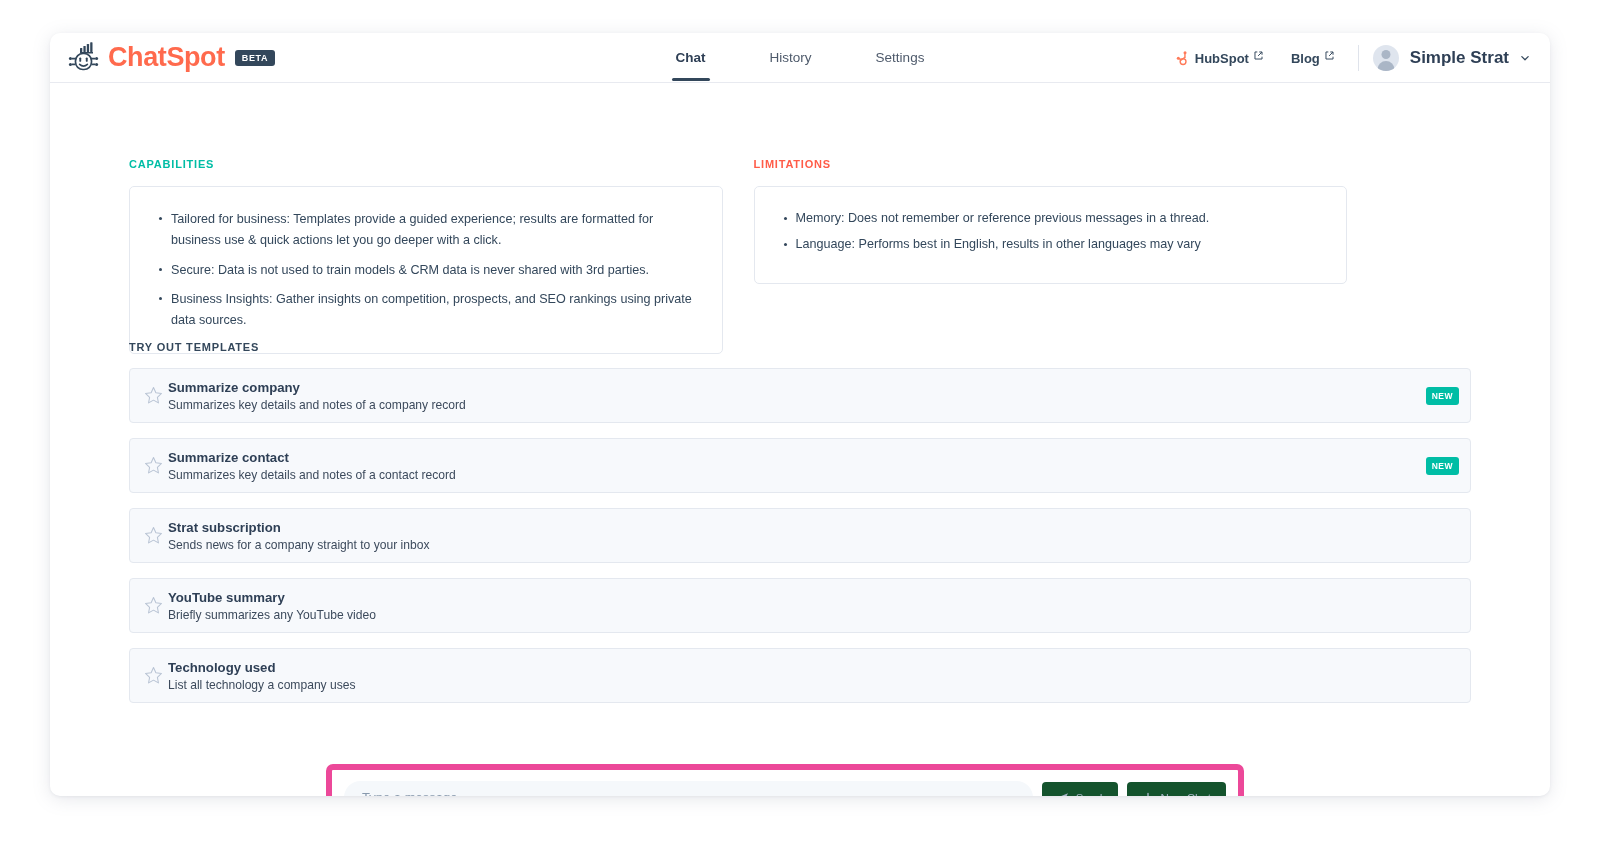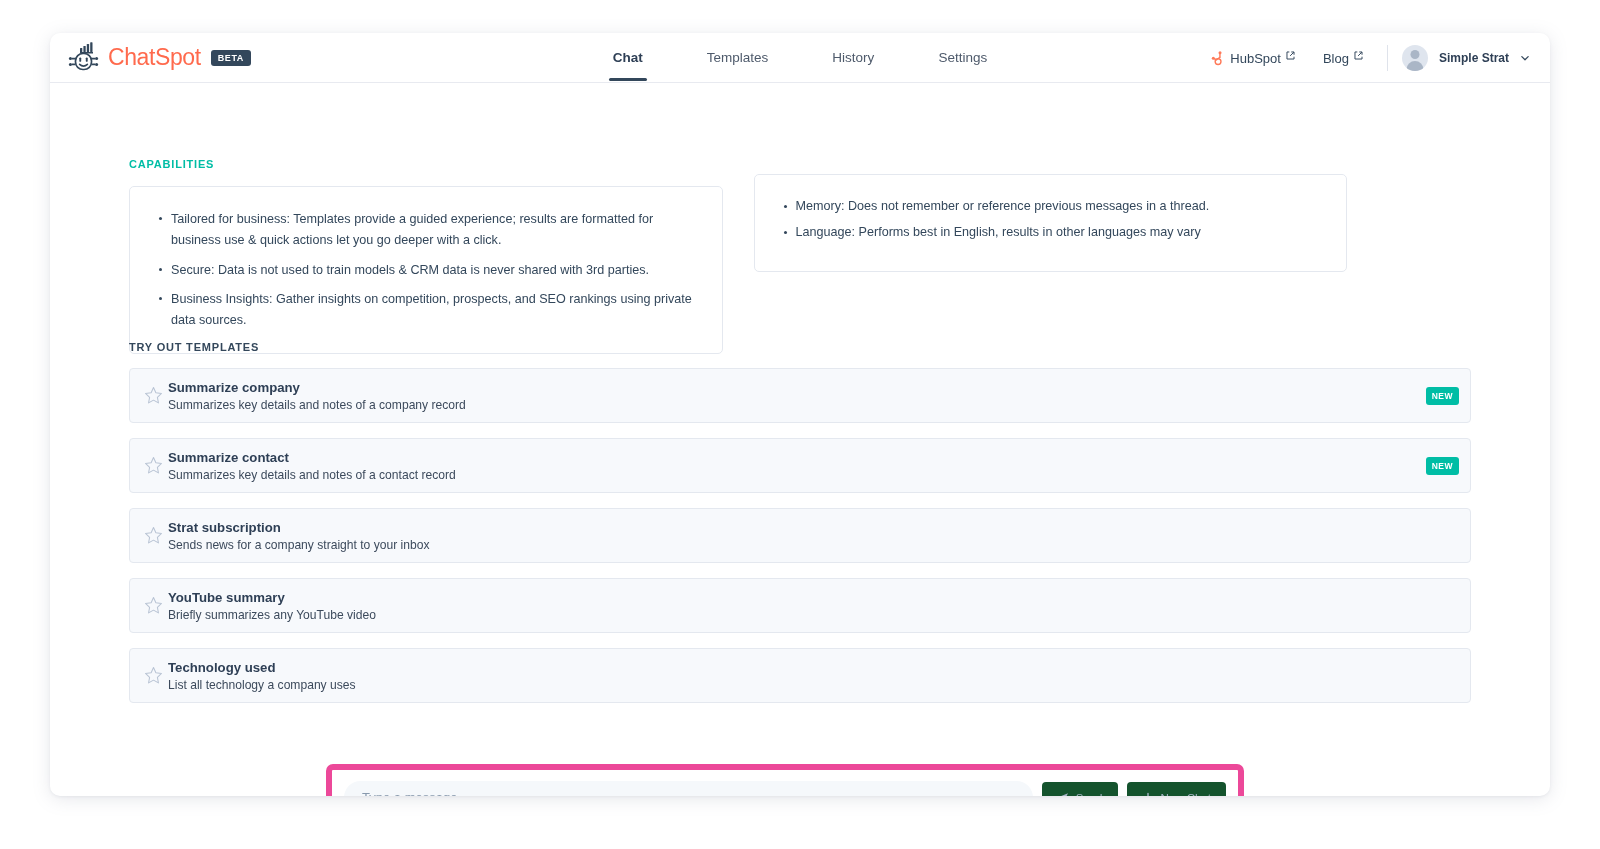--- a/index.html
+++ b/index.html
@@ -23,21 +23,21 @@
   
   #header {
     position: relative;
     height: 50px;
     border-bottom: 1px solid #e8eaf0;
     display: flex; align-items: center;
   }
   .brand { position: absolute; left: 17px; top: 8px; display: flex; align-items: center; gap: 7px; }
   .brand-logo { width: 34px; height: 32px; display: block; }
   .brand-word {
-    font-size: 23px; font-weight: normal; color: #ff6a4d;
+    font-size: 27px; font-weight: bold; color: #ff6a4d;
     letter-spacing: -0.4px; font-family: "Liberation Sans", sans-serif;
   }
   .beta-badge {
     background: #33475b; color: #ffffff;
     font-size: 9px; font-weight: bold; letter-spacing: 0.6px;
     padding: 3px 7px 3px 7px; border-radius: 3px; margin-left: 3px;
     position: relative; top: 1px;
   }
 
   .nav { position: absolute; left: 0; right: 0; top: 0; height: 50px;
@@ -52,40 +52,40 @@
     content: ""; position: absolute; left: 22px; right: 22px; bottom: 0;
     height: 3px; background: #33475b; border-radius: 2px;
   }
 
   .header-right {
     position: absolute; right: 18px; top: 0; height: 50px;
     display: flex; align-items: center; gap: 0;
   }
   .hs-link, .blog-link {
     display: flex; align-items: center; gap: 5px;
-    font-size: 13px; font-weight: normal; color: #33475b; cursor: pointer;
+    font-size: 13px; font-weight: bold; color: #33475b; cursor: pointer;
     padding: 0 14px;
   }
   .ext-ico { width: 9px; height: 9px; display: block; position: relative; top: -3px; }
   .hs-sprocket { width: 15px; height: 15px; display: block; }
   .vdiv { width: 1px; height: 26px; background: #dfe3eb; margin: 0 14px 0 10px; }
   .user-chip { display: flex; align-items: center; gap: 11px; cursor: pointer; padding-right: 2px; }
   .avatar {
     width: 26px; height: 26px; border-radius: 50%;
     background: #dfe5ee; position: relative; overflow: hidden;
   }
   .avatar::before {
     content: ""; position: absolute; left: 50%; top: 5px; width: 9px; height: 9px;
     transform: translateX(-50%); border-radius: 50%; background: #aab6c6;
   }
   .avatar::after {
     content: ""; position: absolute; left: 50%; top: 16px; width: 17px; height: 13px;
     transform: translateX(-50%); border-radius: 9px 9px 0 0; background: #aab6c6;
   }
-  .user-name { font-size: 12px; font-weight: bold; color: #2e3f55; white-space: nowrap; }
+  .user-name { font-size: 17px; font-weight: bold; color: #2e3f55; white-space: nowrap; }
   .chev { width: 10px; height: 10px; display: block; }
 
   
   #body { position: relative; height: 713px; padding: 0; }
 
   .section-label {
     font-size: 11px; font-weight: bold; letter-spacing: 0.8px;
     text-transform: uppercase;
   }
   .cap-label { color: #00bda5; }
@@ -200,23 +200,20 @@
       </span>
       <span class="brand-word">ChatSpot</span>
       <span class="beta-badge">BETA</span>
     </div>
 
     <div class="nav">
       <div class="nav-item active">
         <span>Chat</span>
       </div>
       <div class="nav-item">
-        <span>Templates</span>
-      </div>
-      <div class="nav-item">
         <span>History</span>
       </div>
       <div class="nav-item">
         <span>Settings</span>
       </div>
     </div>
 
     <div class="header-right">
 
       <div class="hs-link">
@@ -277,20 +274,21 @@
         <div class="panel">
           <ul>
             <li>Tailored for business: Templates provide a guided experience; results are formatted for business use &amp; quick actions let you go deeper with a click.</li>
             <li>Secure: Data is not used to train models &amp; CRM data is never shared with 3rd parties.</li>
             <li>Business Insights: Gather insights on competition, prospects, and SEO rankings using private data sources.</li>
           </ul>
         </div>
       </div>
 
       <div class="col col-lim">
+        <div class="section-label lim-label">LIMITATIONS</div>
         <div class="panel">
           <ul>
             <li>Memory: Does not remember or reference previous messages in a thread.</li>
             <li>Language: Performs best in English, results in other languages may vary</li>
           </ul>
         </div>
       </div>
 
     </div>
 

